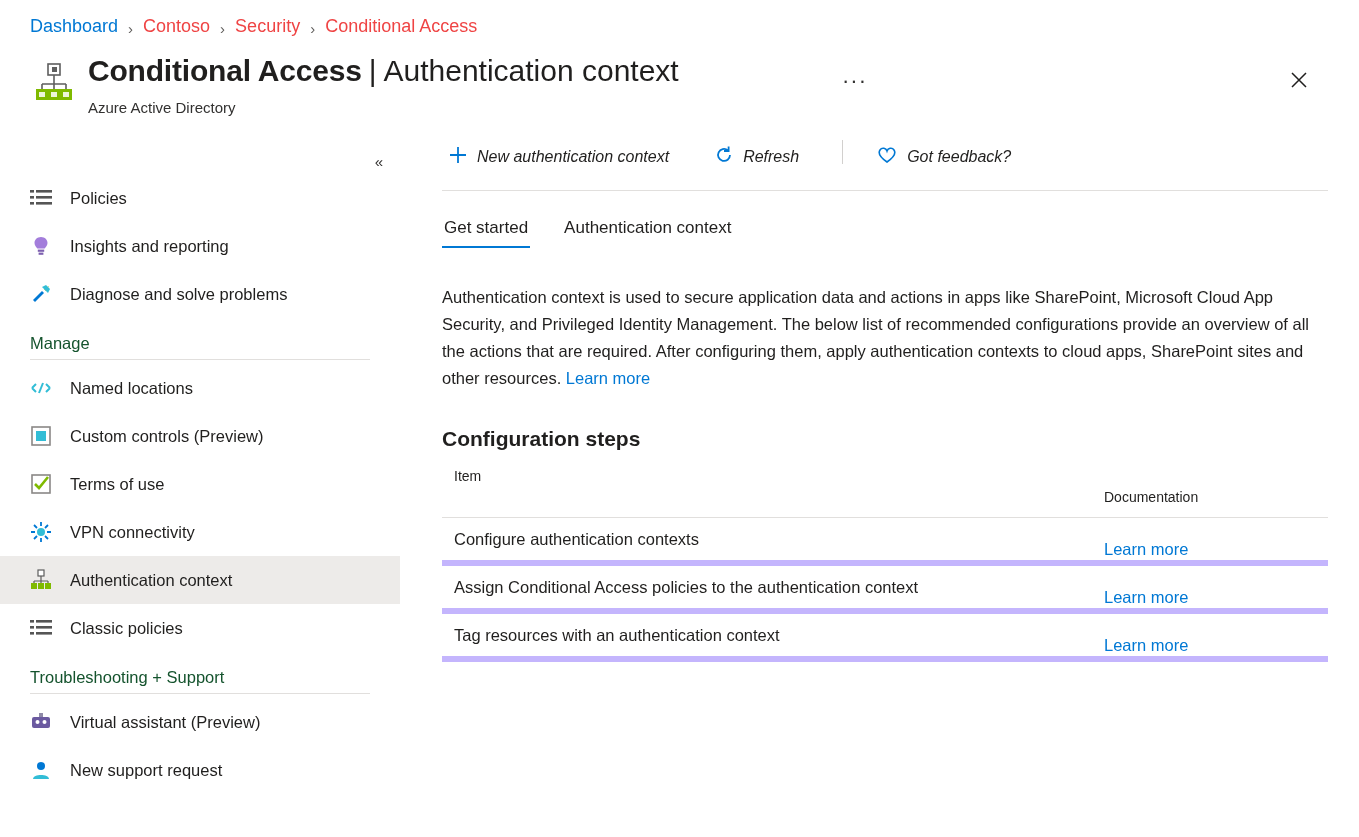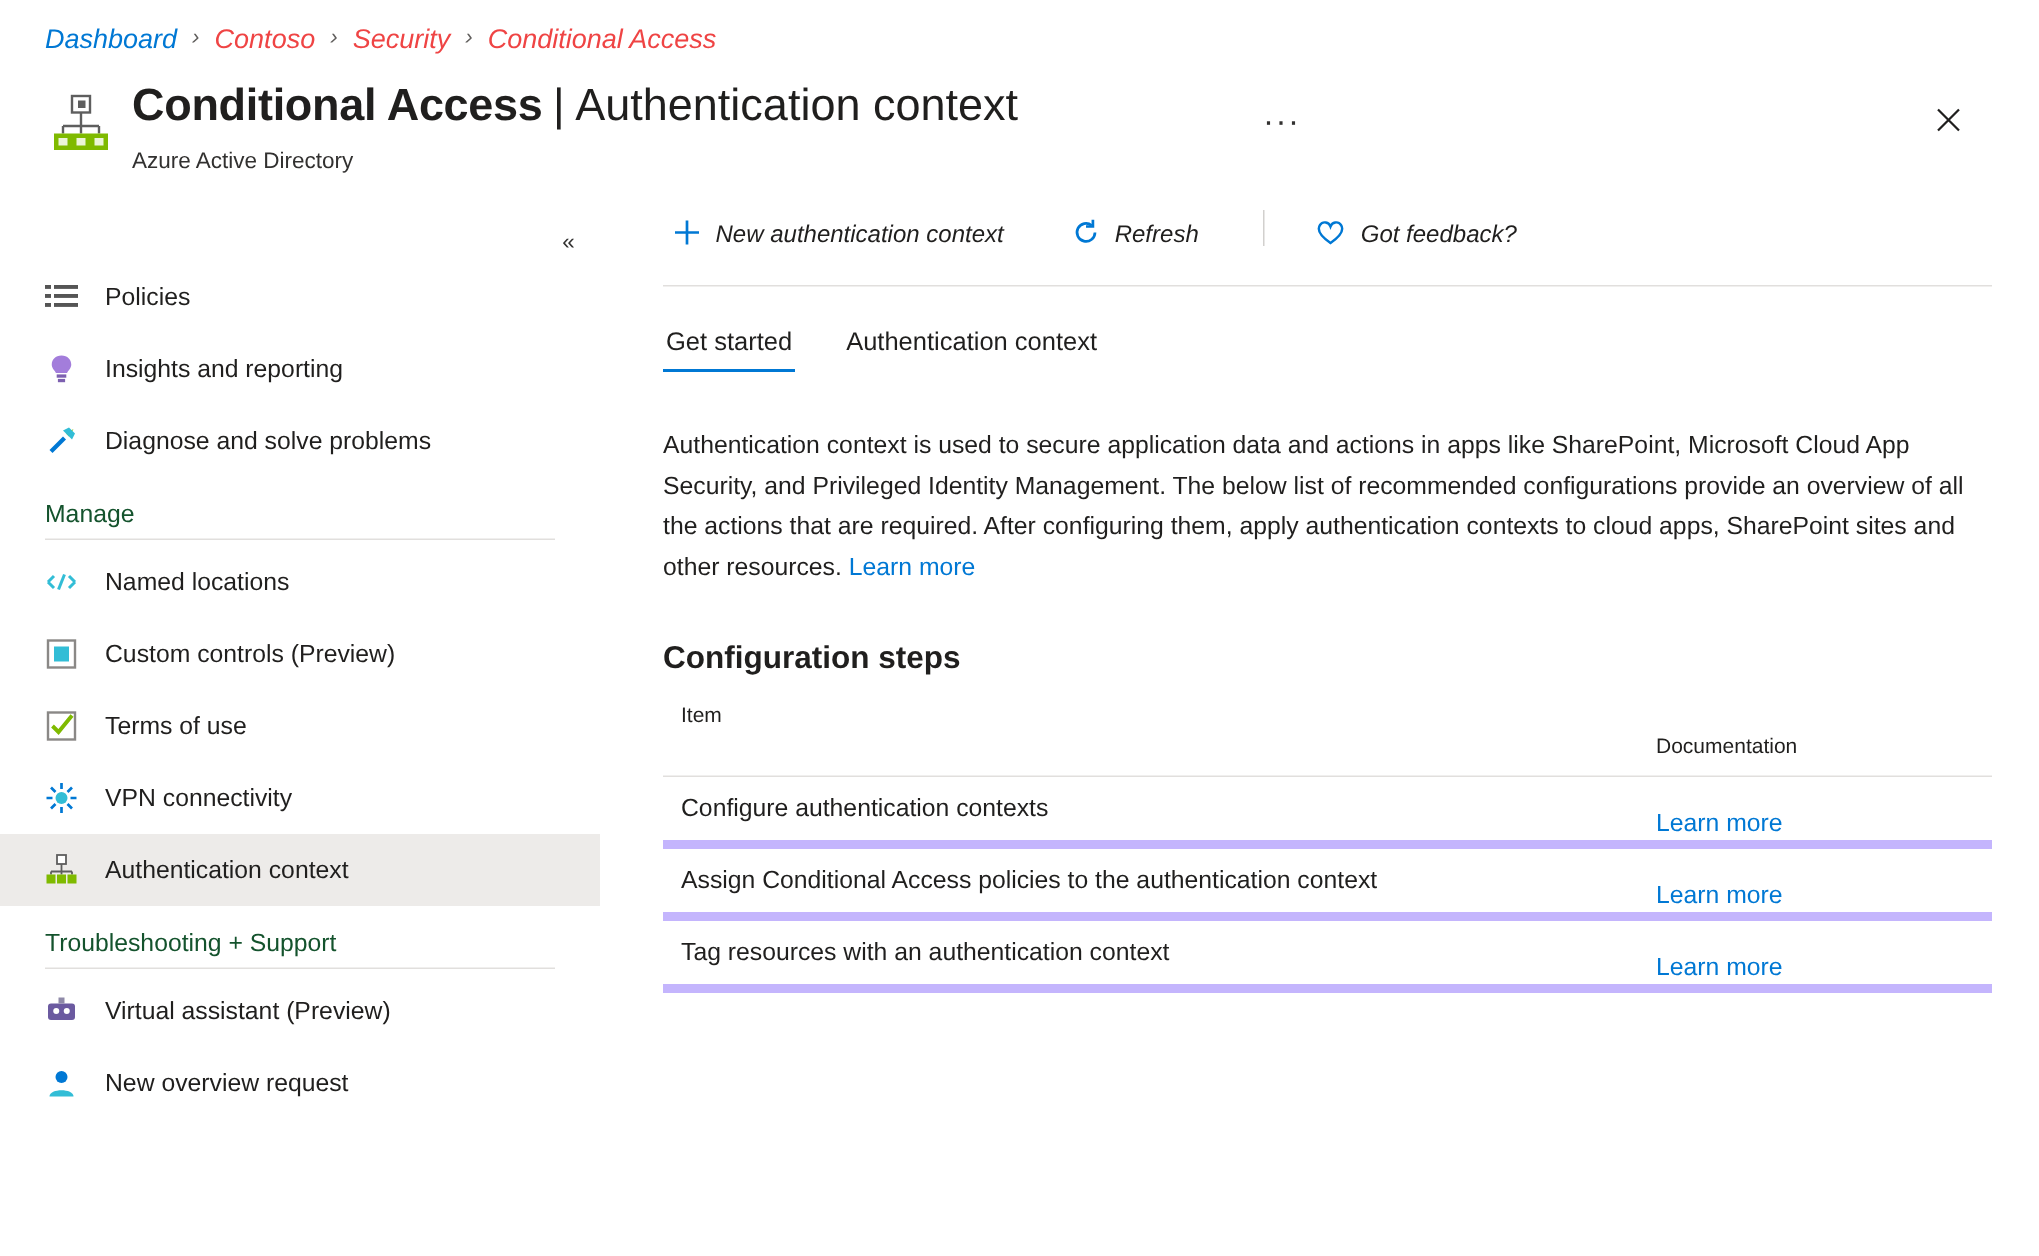--- a/index.html
+++ b/index.html
@@ -9,21 +9,21 @@
     background: #ffffff;
     font-family: "Liberation Sans", sans-serif;
     color: #1b1a19;
     overflow: hidden;
   }
   .page { position: relative; width: 1359px; height: 837px; background: #fff; }
 
   
   .breadcrumb {
     position: absolute; left: 30px; top: 16px;
-    display: flex; align-items: flex-start; font-size: 18px; font-style: italic;
+    display: flex; align-items: flex-end; font-size: 18px;
   }
   .crumb { color: #ef4444; cursor: pointer; }
   .crumb.first { color: #0078d4; }
   .crumb-sep {
     color: #605e5c; margin: 0 10px; font-size: 15px;
   }
 
   
   .header { position: absolute; left: 30px; top: 54px; right: 20px; height: 72px; }
   .header-icon {
@@ -260,20 +260,33 @@
           <rect x="8" y="1" width="6" height="6" fill="#fff" stroke="#5e5e5e" stroke-width="1.2"></rect>
           <path d="M11 7 L11 12 M4 12 L18 12 M4 12 L4 14 M18 12 L18 14 M11 12 L11 14" stroke="#5e5e5e" stroke-width="1.2" fill="none"></path>
           <rect x="1" y="14" width="6" height="6" fill="#7fba00"></rect>
           <rect x="8" y="14" width="6" height="6" fill="#7fba00"></rect>
           <rect x="15" y="14" width="6" height="6" fill="#7fba00"></rect>
         </svg>
       </span>
       <span>Authentication context</span>
     </div>
 
+    <div class="nav-item">
+      <span class="nav-ico">
+        <svg width="22" height="18" viewBox="0 0 22 18">
+          <rect x="0" y="1" width="4" height="2.6" fill="#555"></rect>
+            <rect x="6" y="1" width="16" height="2.6" fill="#555"></rect>
+          <rect x="0" y="7" width="4" height="2.6" fill="#555"></rect>
+            <rect x="6" y="7" width="16" height="2.6" fill="#555"></rect>
+          <rect x="0" y="13" width="4" height="2.6" fill="#555"></rect>
+            <rect x="6" y="13" width="16" height="2.6" fill="#555"></rect>
+        </svg>
+      </span>
+      <span>Classic policies</span>
+    </div>
 
     <div class="nav-section">Troubleshooting + Support</div>
     <div class="nav-rule"></div>
 
     <div class="nav-item">
       <span class="nav-ico">
         <svg width="22" height="22" viewBox="0 0 22 22">
           <rect x="2" y="6" width="18" height="11" rx="2" fill="#6b5aa0"></rect>
           <circle cx="7.5" cy="11" r="2" fill="#fff"></circle>
           <circle cx="14.5" cy="11" r="2" fill="#fff"></circle>
@@ -283,21 +296,21 @@
       <span>Virtual assistant (Preview)</span>
     </div>
 
     <div class="nav-item">
       <span class="nav-ico">
         <svg width="22" height="22" viewBox="0 0 22 22">
           <circle cx="11" cy="7" r="4" fill="#0078d4"></circle>
           <path d="M3 20 C3 14.5 19 14.5 19 20 Z" fill="#32bdd6"></path>
         </svg>
       </span>
-      <span>New overview request</span>
+      <span>New support request</span>
     </div>
   </div>
 
   <div class="content">
     <div class="cmdbar">
       <div class="cmd">
         <span>
           <svg width="20" height="20" viewBox="0 0 20 20">
               <path d="M10 2 L10 18 M2 10 L18 10" stroke="#0078d4" stroke-width="1.8"></path>
             </svg>

